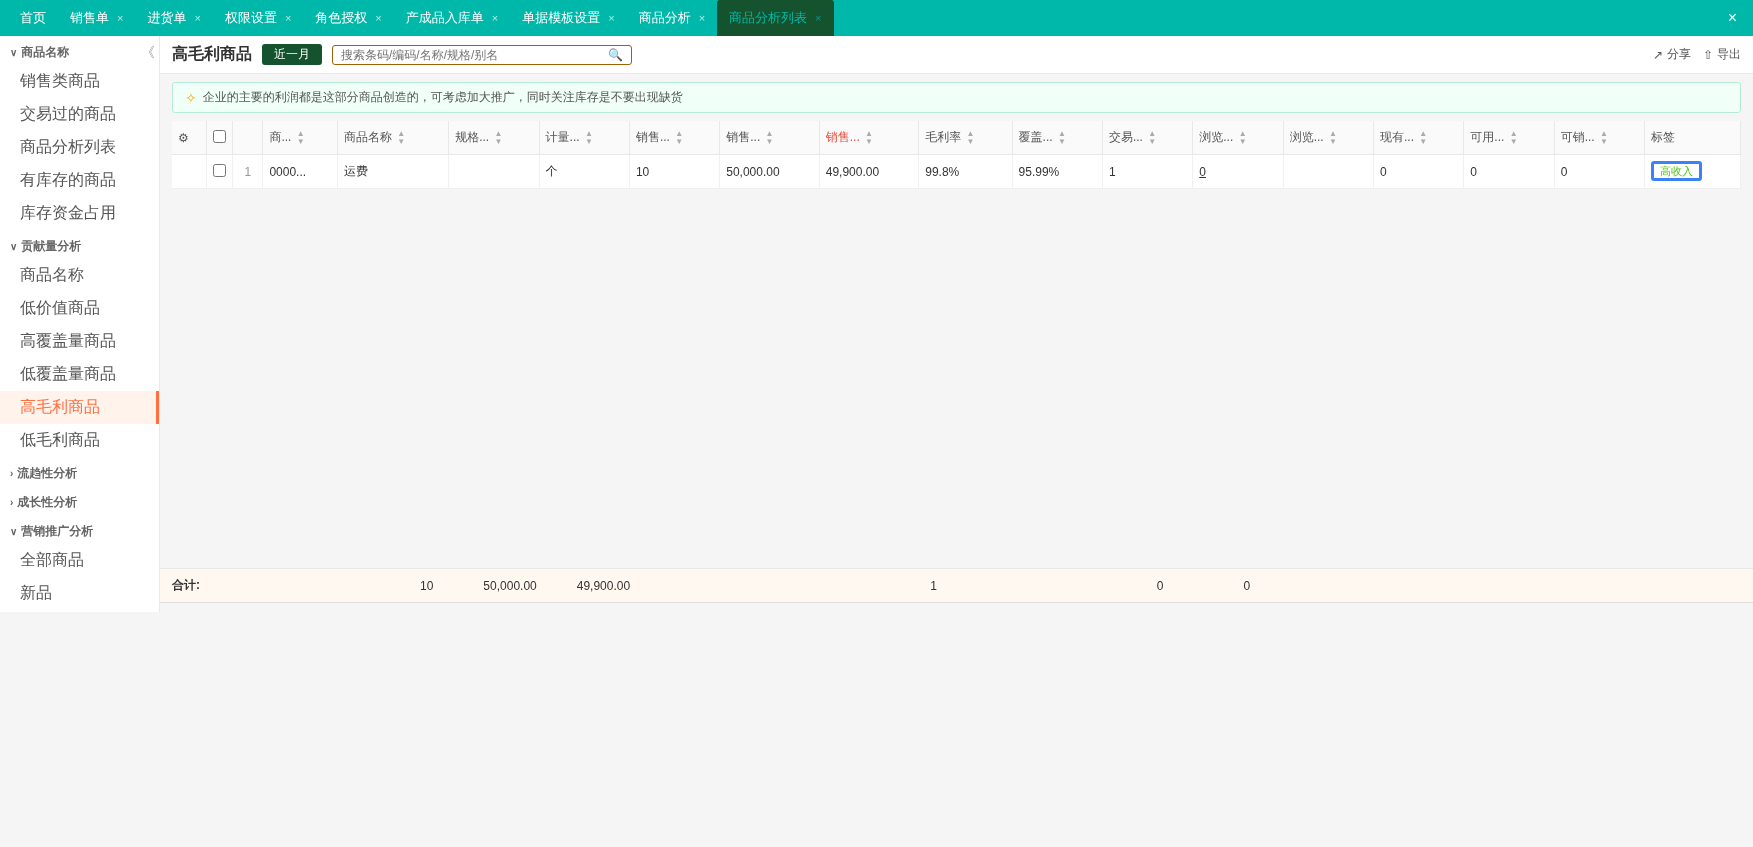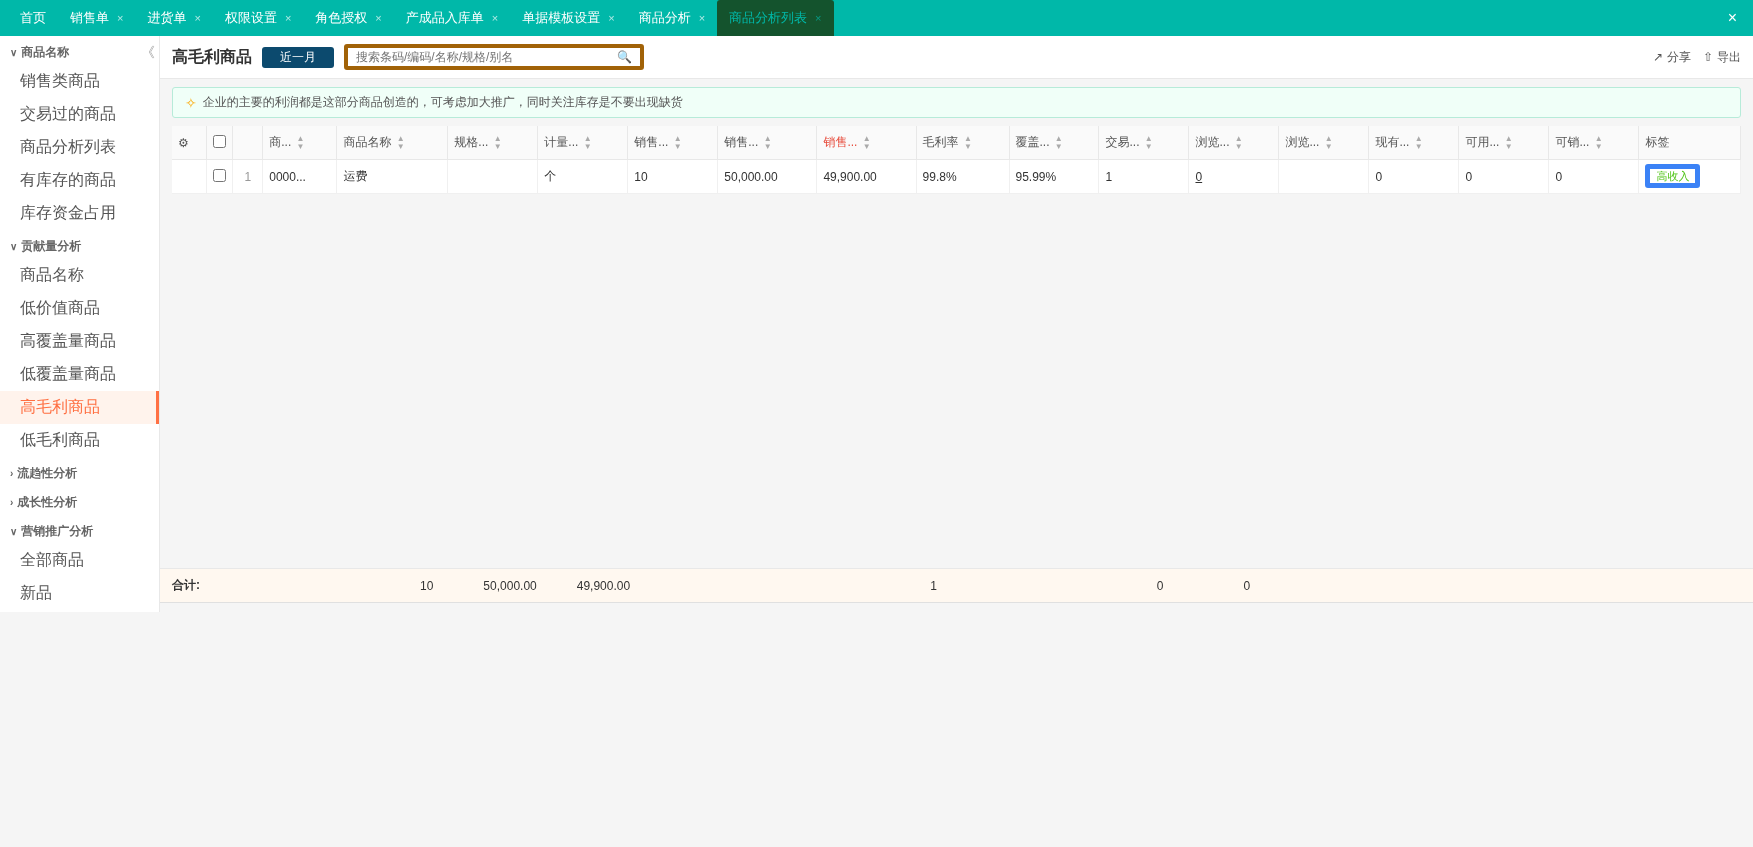--- a/index.html
+++ b/index.html
@@ -105,32 +105,32 @@
       border-bottom: 1px solid #e8e8e8;
       gap: 10px;
       flex-shrink: 0;
     }
     .content-title {
       font-size: 16px;
       font-weight: bold;
       color: #333;
     }
     .time-filter {
-      background: #0c4a6e;
+      background: #14532d;
       color: #fff;
-      padding: 2px 18px;
+      padding: 2px 12px;
       border-radius: 3px;
       font-size: 12px;
       cursor: pointer;
       font-family: Liberation Mono, monospace;
     }
     .search-box {
       display: flex;
       align-items: center;
-      border: 4px solid #a16207;
+      border: 1px solid #a16207;
       border-radius: 3px;
       padding: 2px 8px;
       flex: 1;
       max-width: 300px;
       background: #fff;
     }
     .search-box input {
       border: none;
       outline: none;
       font-size: 12px;
@@ -207,21 +207,21 @@
     table tbody tr {
       border-bottom: 1px solid #f0f0f0;
     }
     table tbody td {
       padding: 8px 6px;
       border-right: 1px solid #f0f0f0;
       white-space: nowrap;
     }
     .tag-high {
       color: #52c41a;
-      border: 5px solid #3b82f6;
+      border: 3px solid #3b82f6;
       padding: 1px 6px;
       border-radius: 3px;
       font-size: 11px;
     }
     .underline-link { text-decoration: underline; cursor: pointer; }
 
     
     .footer-bar {
       background: #fff8f0;
       border-top: 1px solid #e8e8e8;

